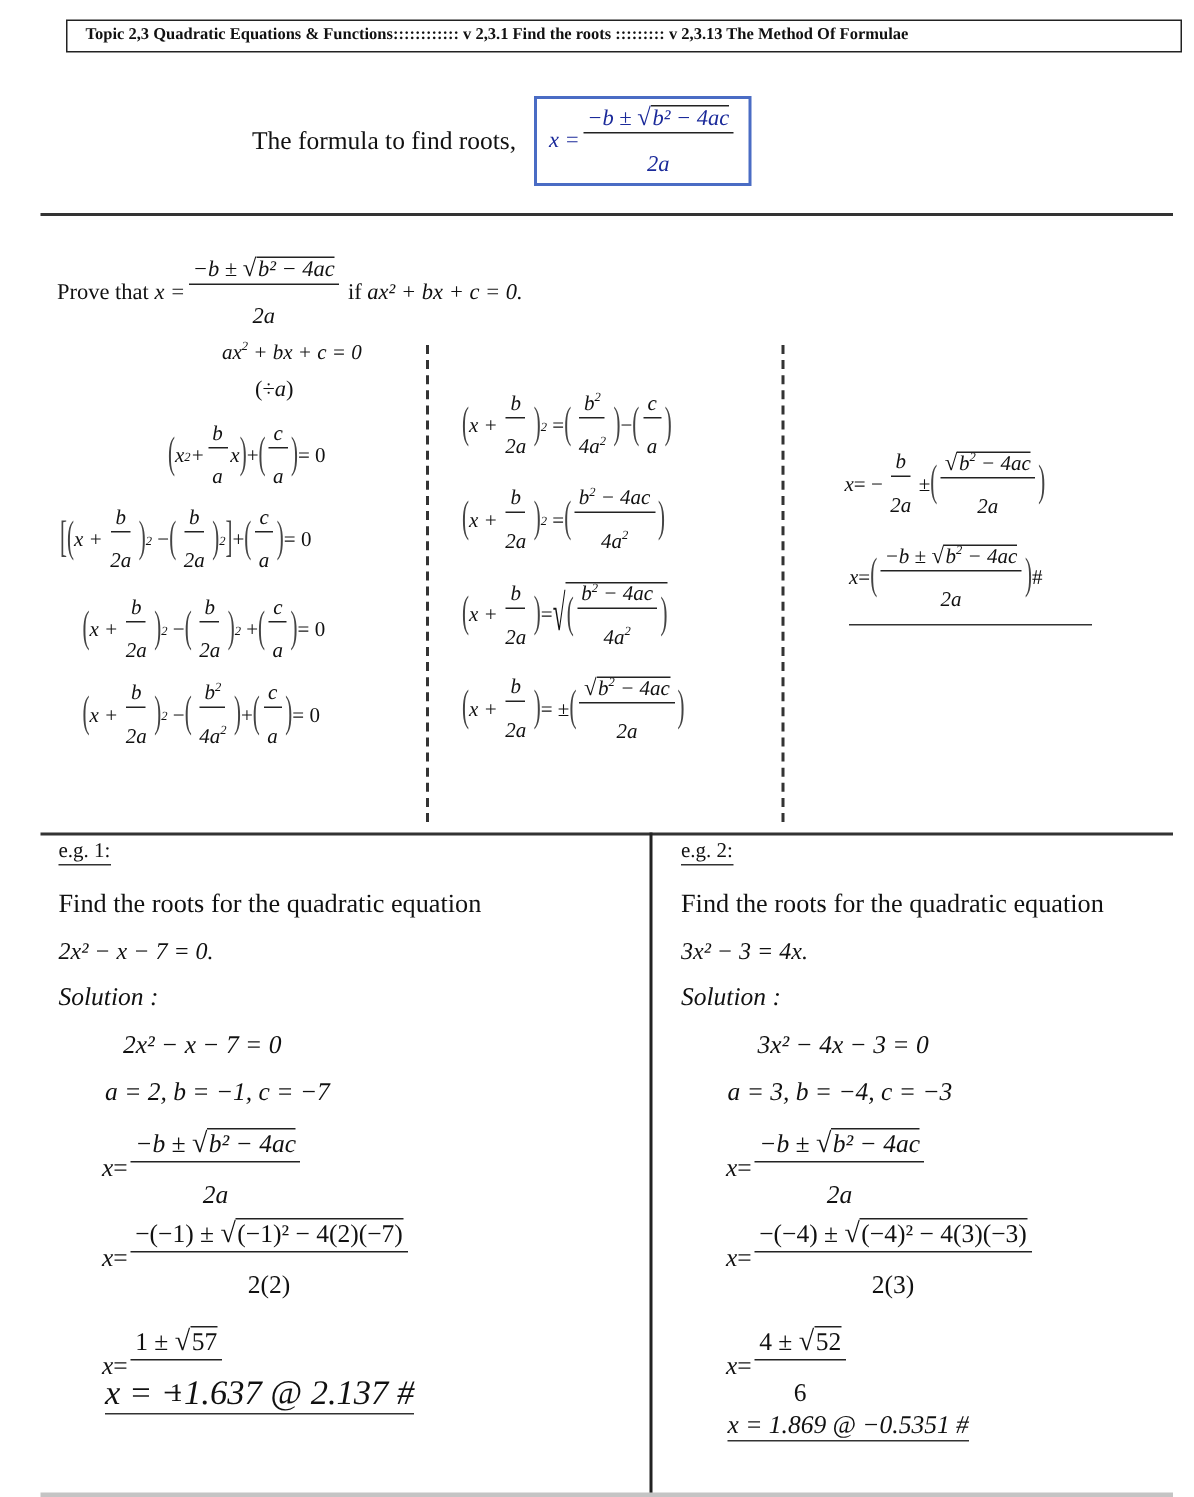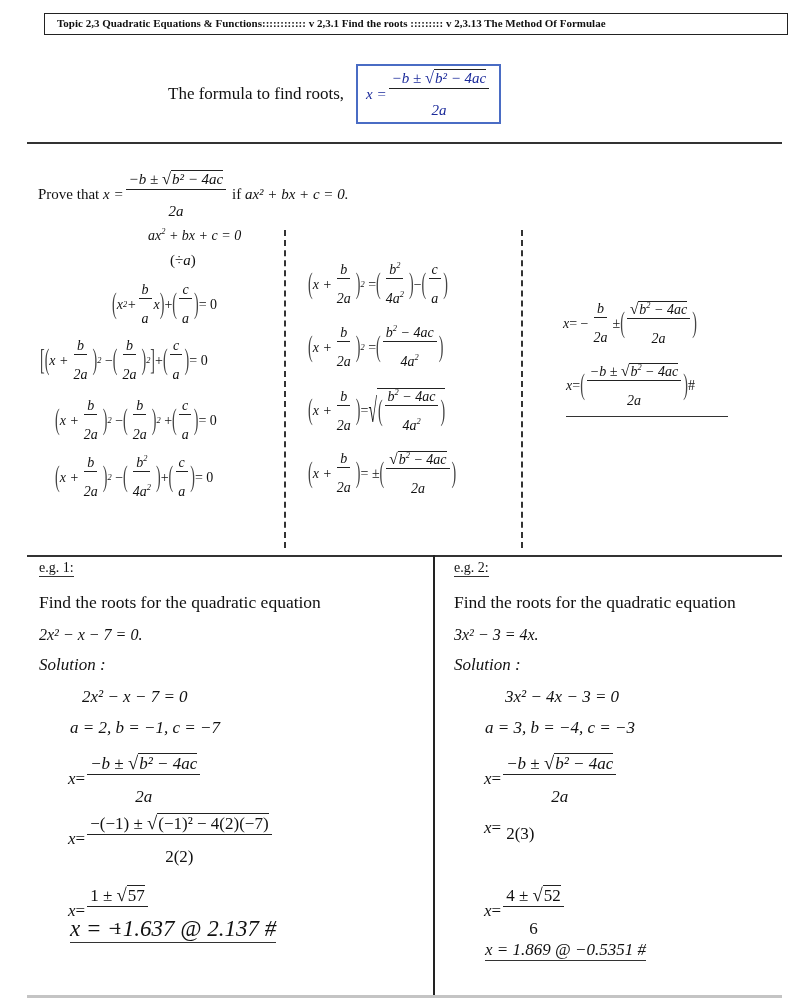--- a/index.html
+++ b/index.html
@@ -221,20 +221,21 @@
   <div class="line math" style="left:484px;top:752px;font-size:17px;display:flex;align-items:center;">
     x <span class="up">=</span>
     <span class="frac">
         <span class="num"><span>−b ± </span><span class="rad">√</span><span class="sqrt">b² − 4ac</span></span>
         <span class="den">2a</span>
       </span>
   </div>
   <div class="line math" style="left:484px;top:812px;font-size:17px;display:flex;align-items:center;">
     x <span class="up">=</span>
     <span class="frac up">
+        <span class="num"><span>−(−4) ± </span><span class="rad">√</span><span class="sqrt">(−4)² − 4(3)(−3)</span></span>
         <span class="den">2(3)</span>
       </span>
   </div>
   <div class="line math" style="left:484px;top:884px;font-size:17px;display:flex;align-items:center;">
     x <span class="up">=</span>
     <span class="frac up">
         <span class="num"><span>4 ± </span><span class="rad">√</span><span class="sqrt">52</span></span>
         <span class="den">6</span>
       </span>
   </div>

